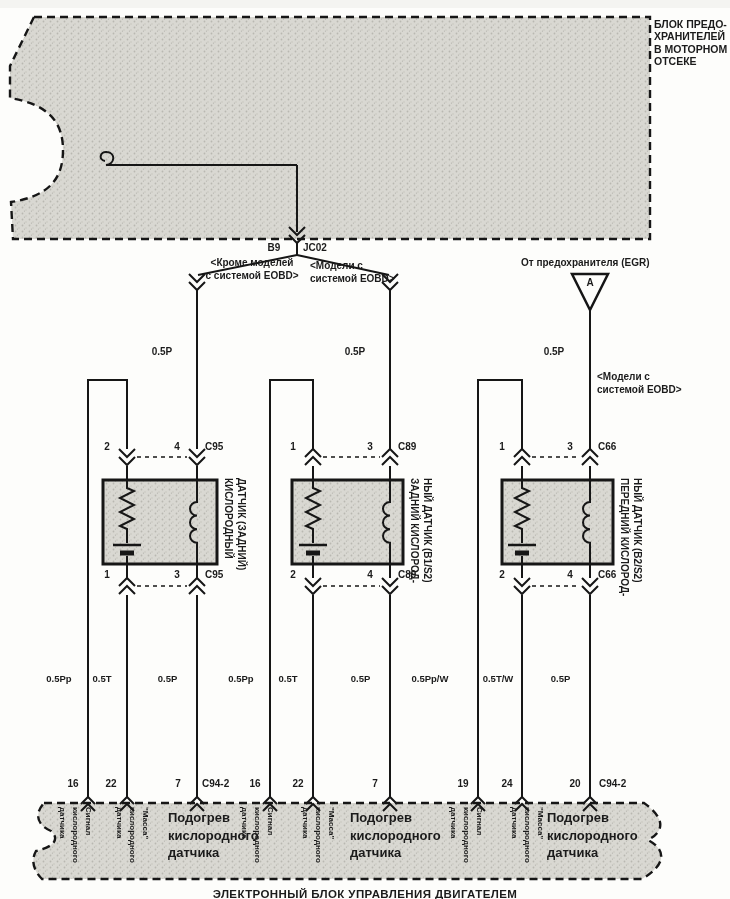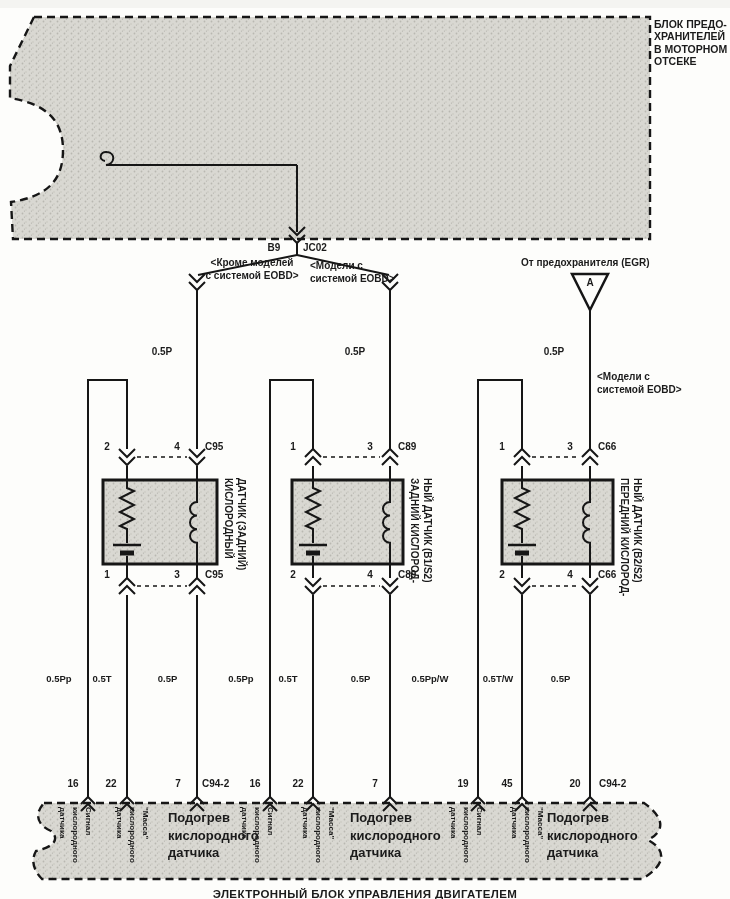--- a/index.html
+++ b/index.html
@@ -245,21 +245,21 @@
   <div class="lbl" style="left:598px;top:433px;width:40px;">C66</div>
   <div class="lbl vlr" style="left:618px;top:470px;height:172px;width:30px;">ПЕРЕДНИЙ КИСЛОРОД-
 НЫЙ ДАТЧИК (B2/S2)</div>
   <div class="lbl r" style="left:490px;top:561px;width:24px;">2</div>
   <div class="lbl r" style="left:558px;top:561px;width:24px;">4</div>
   <div class="lbl" style="left:598px;top:561px;width:40px;">C66</div>
   <div class="lbl r sm" style="left:400px;top:665px;width:60px;">0.5Pp/W</div>
   <div class="lbl r sm" style="left:472px;top:665px;width:52px;">0.5T/W</div>
   <div class="lbl r sm" style="left:538px;top:665px;width:45px;">0.5P</div>
   <div class="lbl r" style="left:451px;top:770px;width:24px;">19</div>
-  <div class="lbl r" style="left:495px;top:770px;width:24px;">45</div>
+  <div class="lbl r" style="left:495px;top:770px;width:24px;">24</div>
   <div class="lbl r" style="left:563px;top:770px;width:24px;">20</div>
   <div class="lbl" style="left:599px;top:770px;width:44px;">C94-2</div>
   <div class="lbl vrl" style="left:443px;top:799px;height:70px;width:42px;">Сигнал
 кислородного
 датчика</div>
   <div class="lbl vrl" style="left:504px;top:799px;height:70px;width:42px;">"Масса"
 кислородного
 датчика</div>
   <div class="lbl heater" style="left:547px;top:801px;width:100px;">Подогрев
 кислородного

